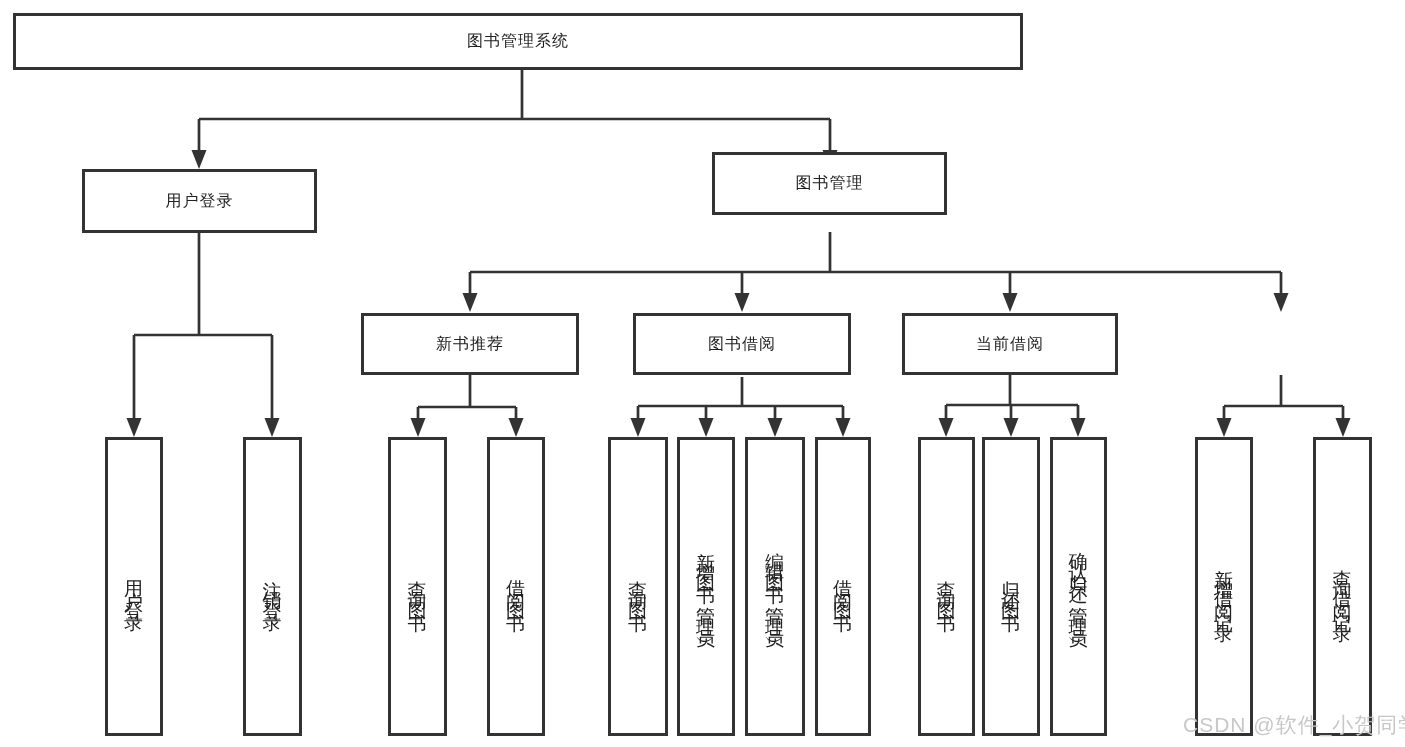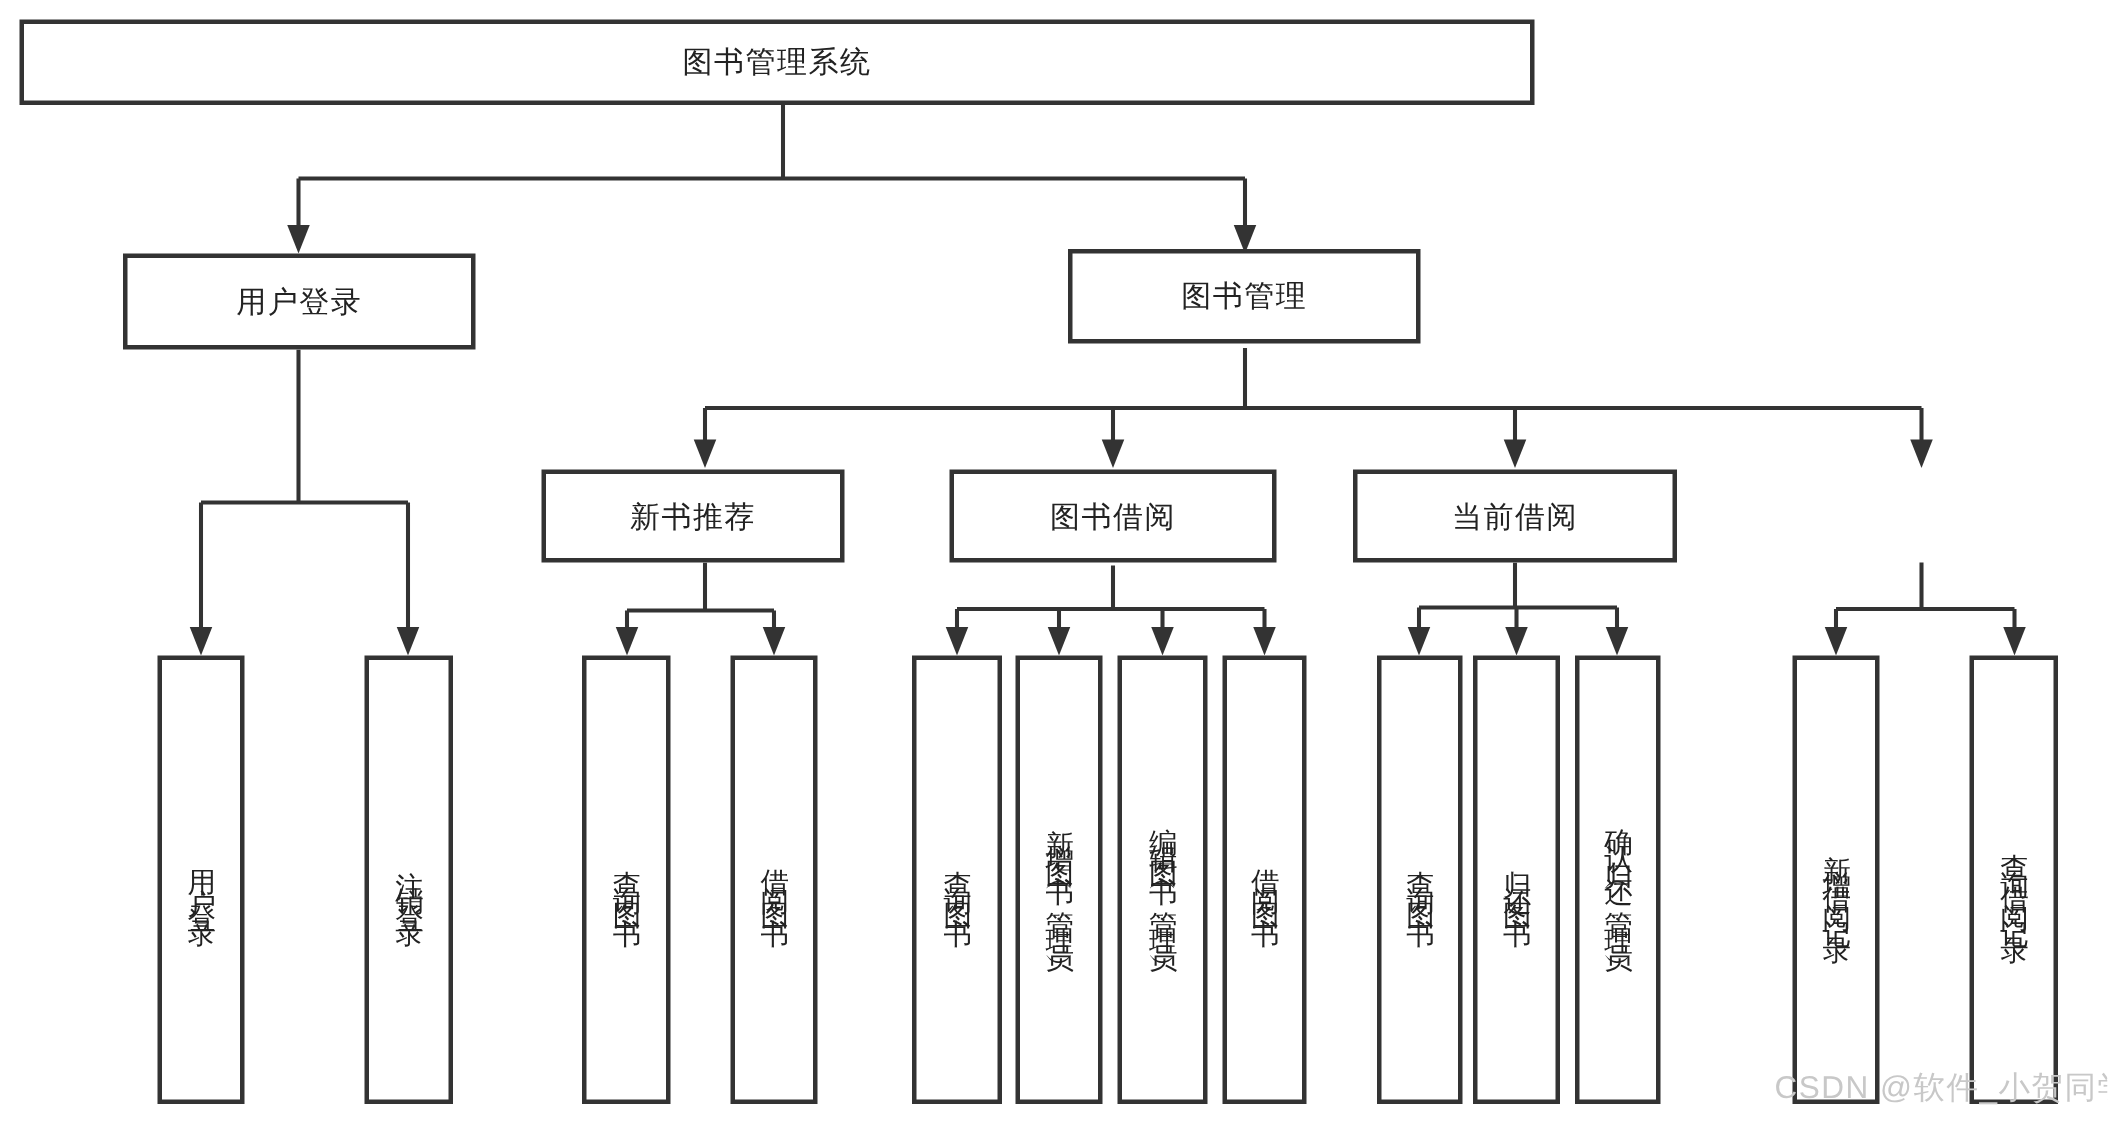--- a/index.html
+++ b/index.html
@@ -14,21 +14,21 @@
   .node{
     position:absolute;
     box-sizing:border-box;
     border:3px solid #333333;
     background:#ffffff;
     display:flex;
     align-items:center;
     justify-content:center;
     color:#222222;
   }
-  .hnode{font-size:20px;letter-spacing:1px;}
+  .hnode{font-size:16px;letter-spacing:1px;}
   .vnode span{
     writing-mode:vertical-rl;
     text-orientation:mixed;
     font-size:19px;
     letter-spacing:11px;
     line-height:1;
     white-space:nowrap;
   }
   .watermark{
     position:absolute;
@@ -85,25 +85,25 @@
     </g>
   </svg>
 
   <div class="node hnode" style="left:13px;top:13px;width:1010px;height:57px;">
     <span>图书管理系统</span>
   </div>
 
   <div class="node hnode" style="left:82px;top:169px;width:235px;height:64px;">
     <span>用户登录</span>
   </div>
-  <div class="node hnode" style="left:712px;top:166px;width:235px;height:63px;">
+  <div class="node hnode" style="left:712px;top:152px;width:235px;height:63px;">
     <span>图书管理</span>
   </div>
 
-  <div class="node hnode" style="left:361px;top:313px;width:202px;height:62px;">
+  <div class="node hnode" style="left:361px;top:313px;width:218px;height:62px;">
     <span>新书推荐</span>
   </div>
   <div class="node hnode" style="left:633px;top:313px;width:218px;height:62px;">
     <span>图书借阅</span>
   </div>
   <div class="node hnode" style="left:902px;top:313px;width:216px;height:62px;text-align:right;">
     <span>当前借阅</span>
   </div>
 
   <div class="node vnode" style="left:105px;top:437px;width:58px;height:299px;">

